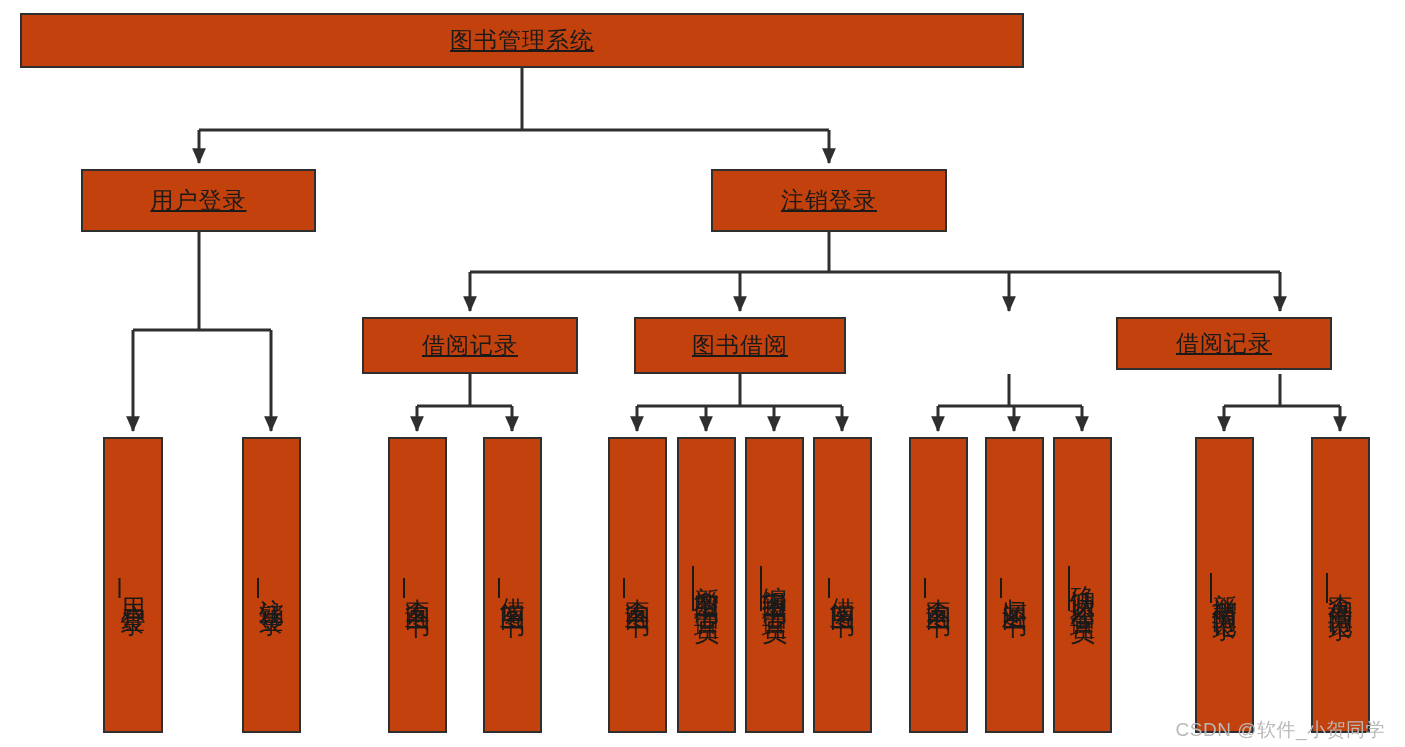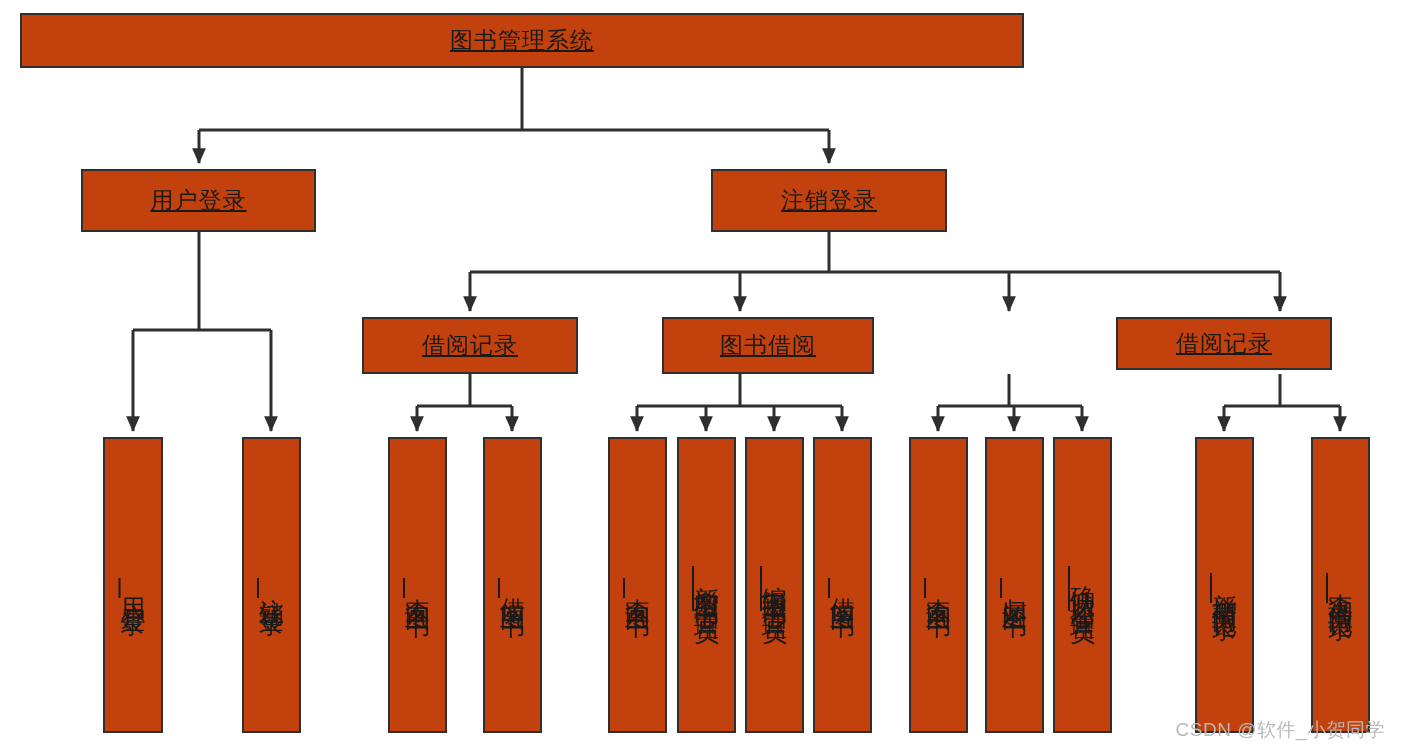--- a/index.html
+++ b/index.html
@@ -125,21 +125,21 @@
   <div class="node horiz" style="left:81px; top:169px; width:235px; height:63px;">
     <span>用户登录</span>
   </div>
   <div class="node horiz" style="left:711px; top:169px; width:236px; height:63px;">
     <span>注销登录</span>
   </div>
 
   <div class="node horiz" style="left:362px; top:317px; width:216px; height:57px;">
     <span>借阅记录</span>
   </div>
-  <div class="node horiz" style="left:634px; top:317px; width:212px; height:57px;margin-left:28px;">
+  <div class="node horiz" style="left:634px; top:317px; width:212px; height:57px;">
     <span>图书借阅</span>
   </div>
   <div class="node horiz" style="left:1116px; top:317px; width:216px; height:53px;">
     <span>借阅记录</span>
   </div>
 
   <div class="node vert" style="left:103px; top:437px; width:60px; height:296px;">
     <span class="vtext">用户登录</span>
   </div>
   <div class="node vert" style="left:242px; top:437px; width:59px; height:296px;">

